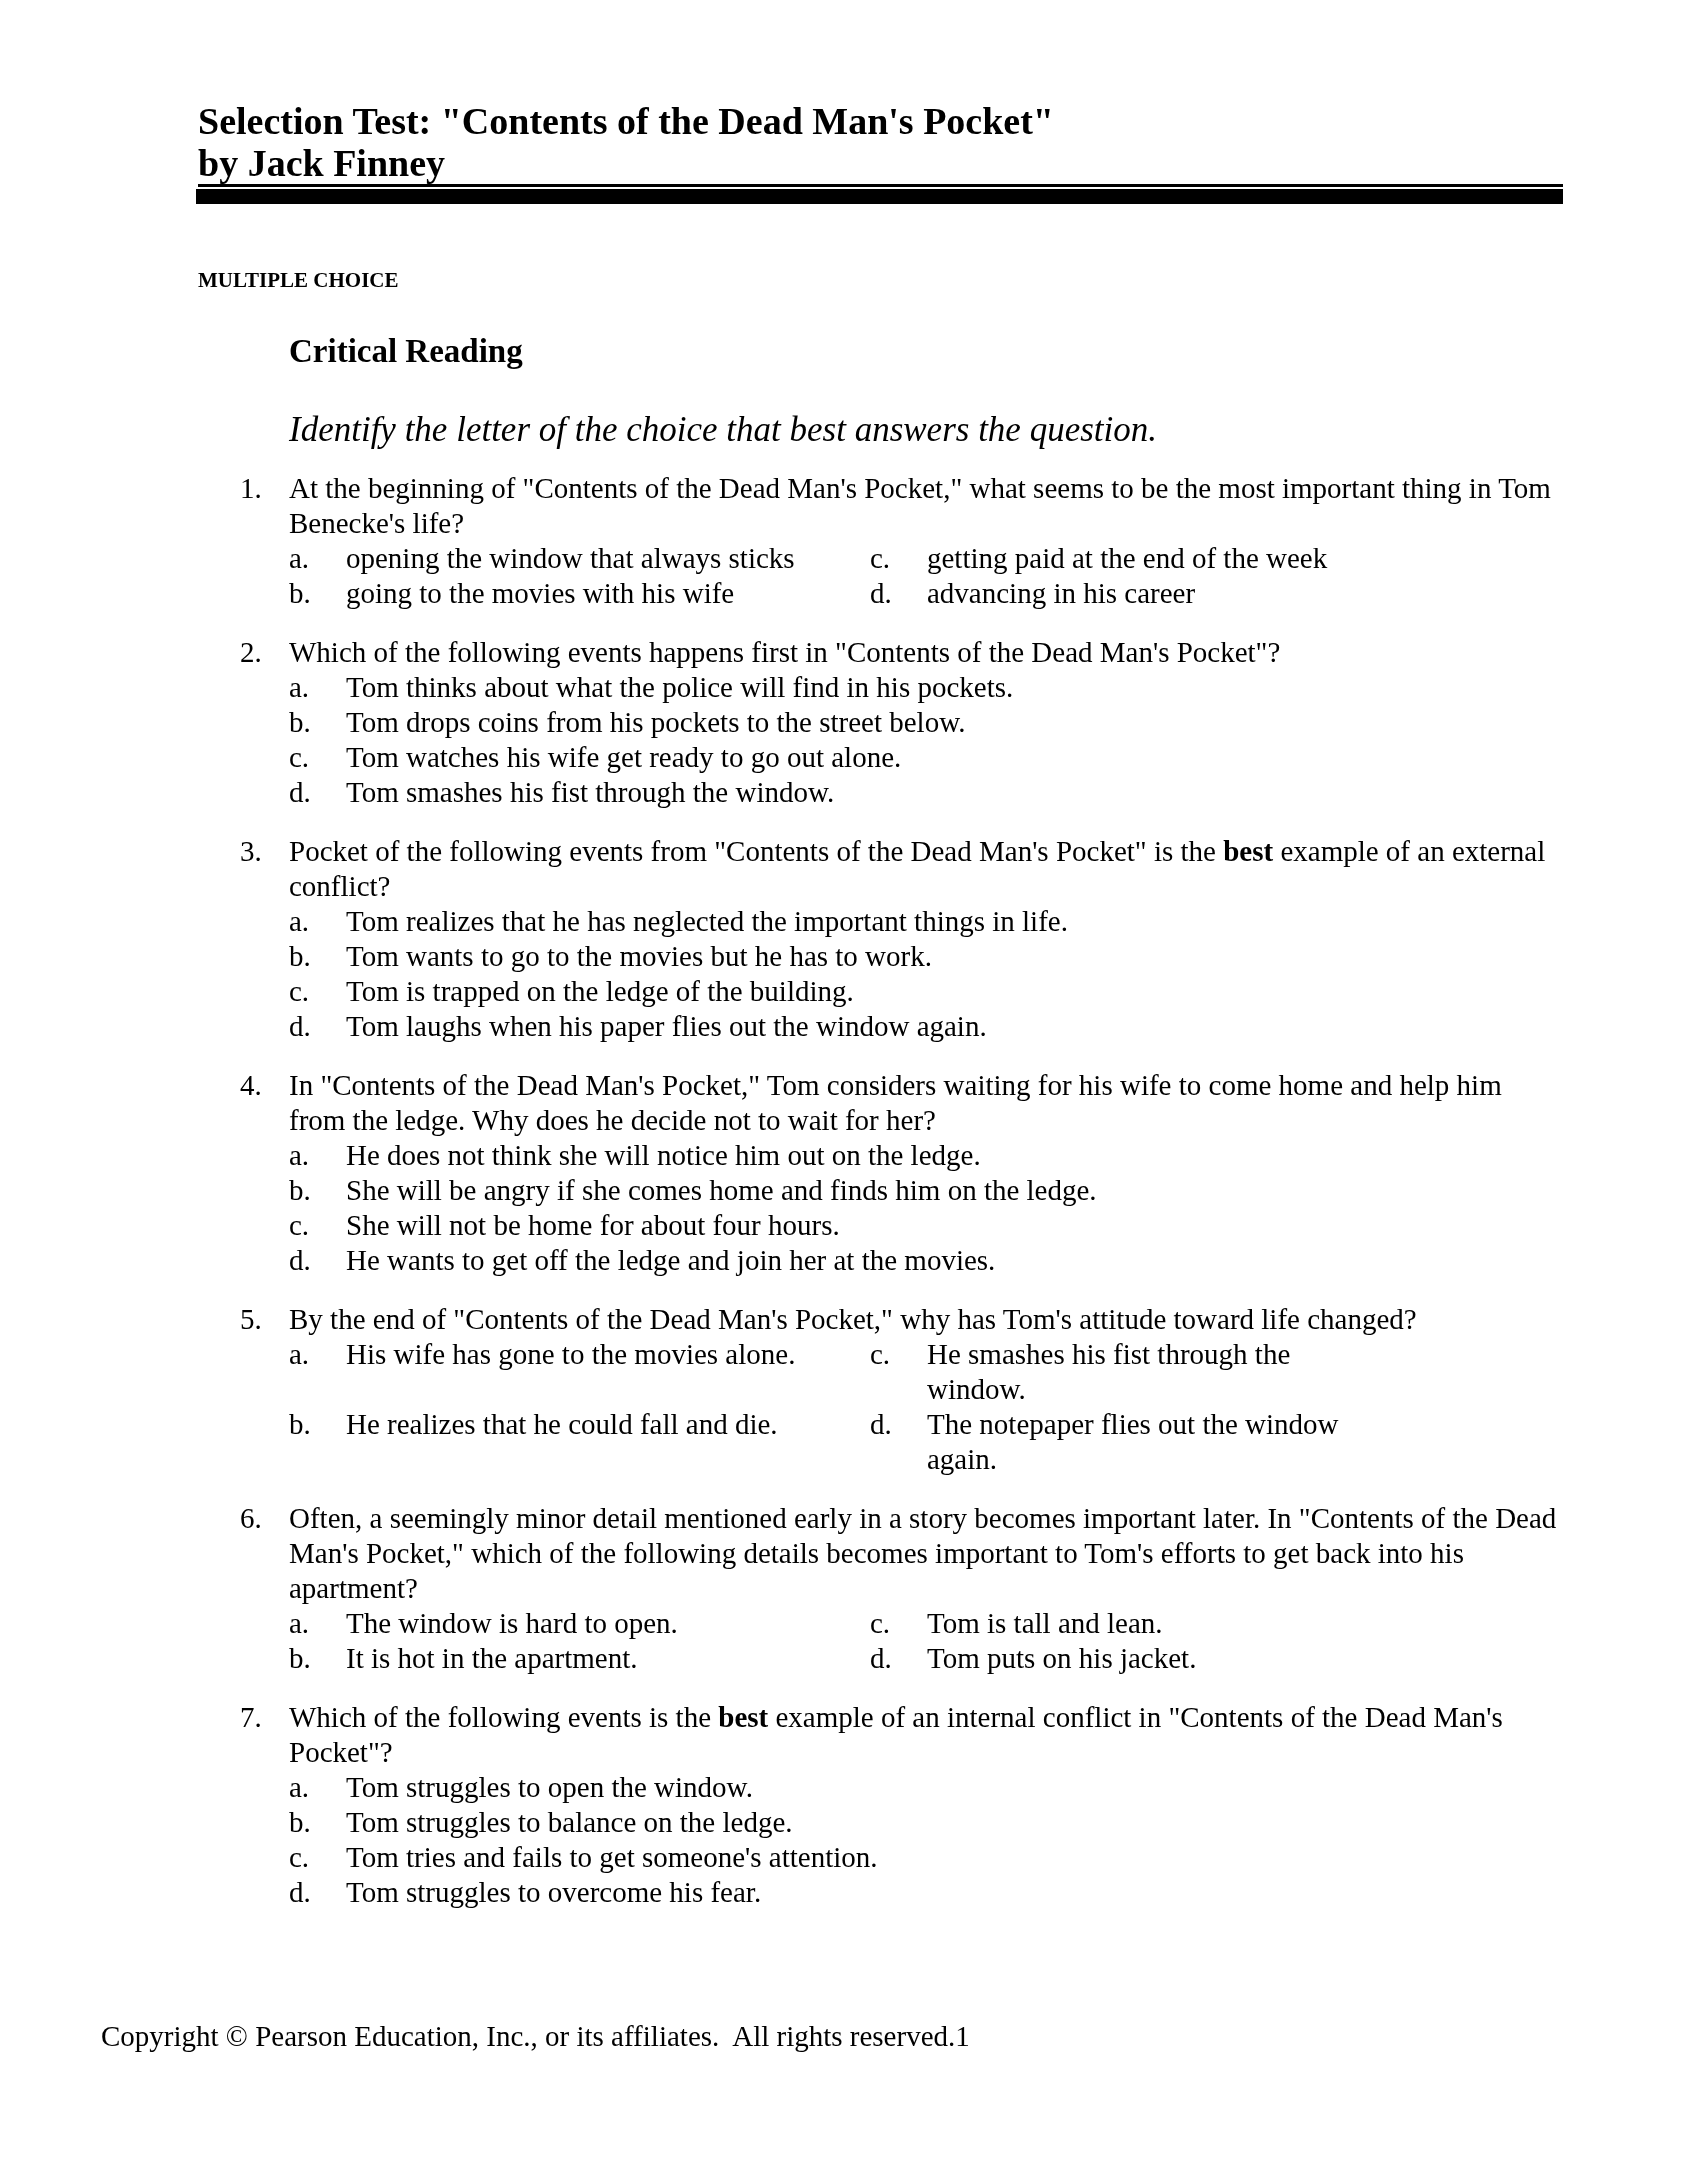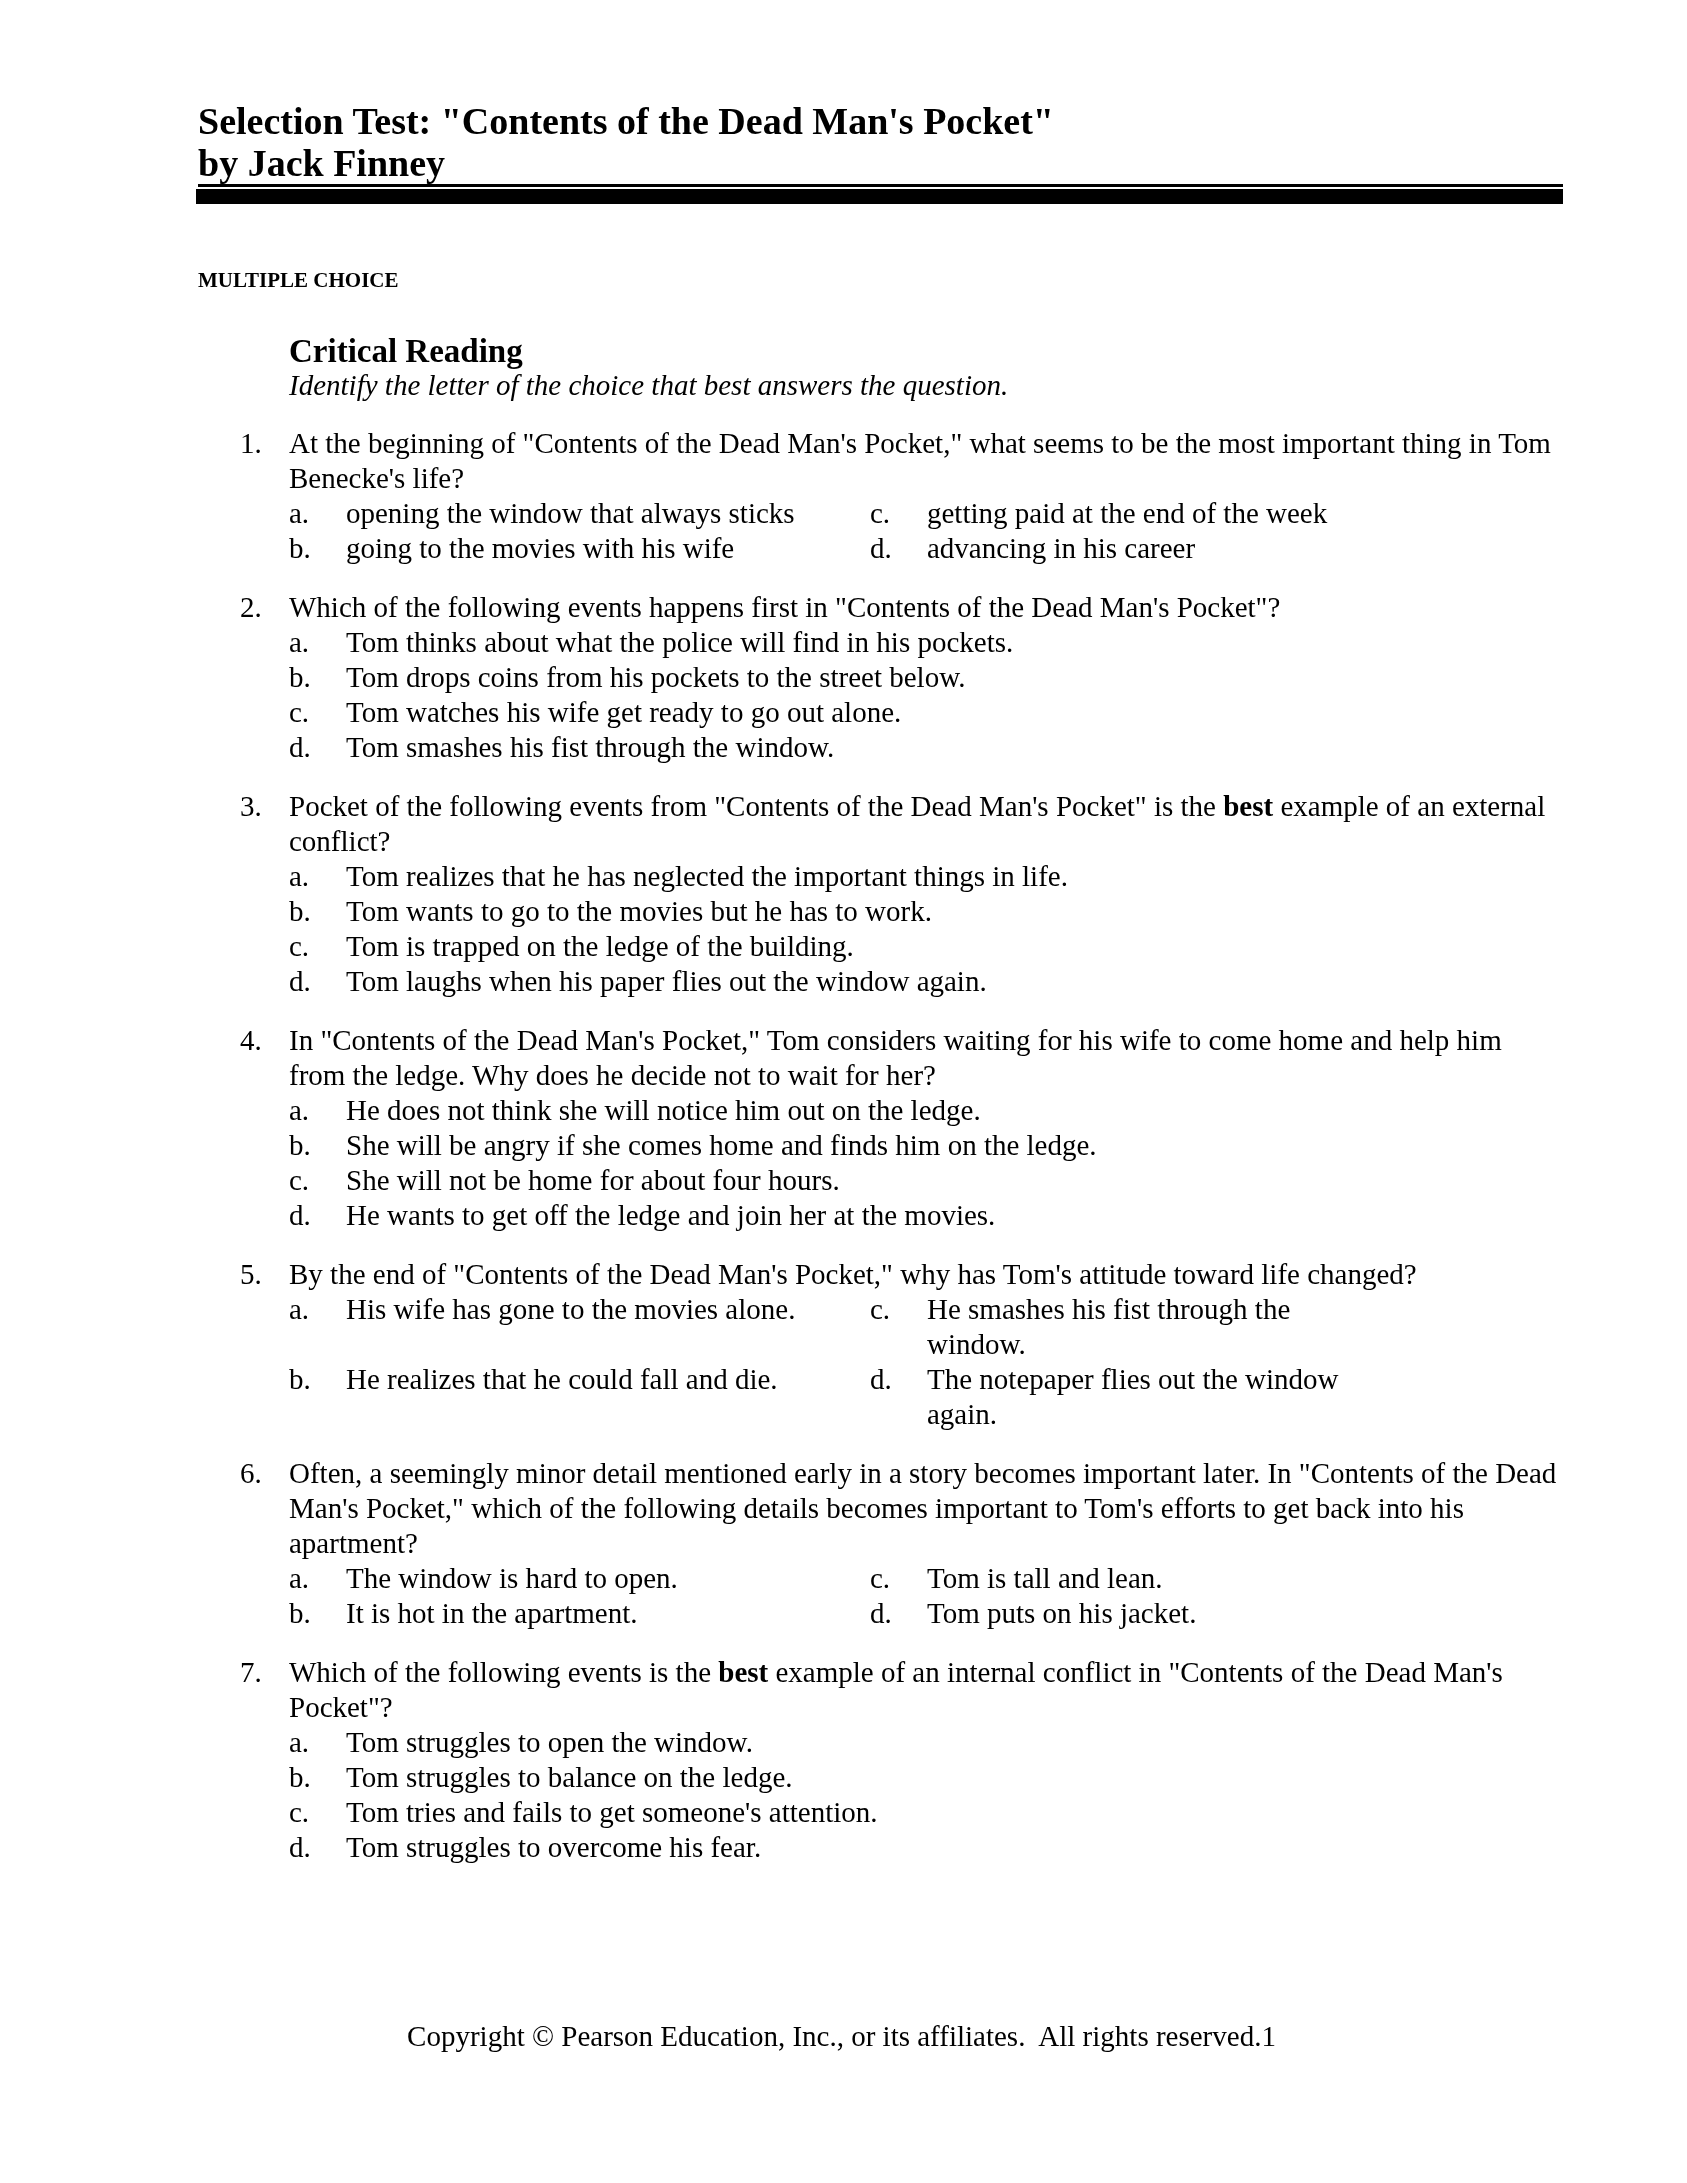--- a/index.html
+++ b/index.html
@@ -36,23 +36,24 @@
   }
   .subsection {
     margin: 36px 124px 0 289px;
   }
   .subsection .sub-title {
     font-size: 33px;
     line-height: 34px;
     font-weight: bold;
   }
   .subsection .instructions {
-    font-size: 29px;
+    font-size: 35px;
     line-height: 34px;
     font-style: italic;
+    margin-top: 45px;
   }
   
   .questions { margin: 9.3px 124px 0 0; }
   .q {
     display: flex;
     align-items: flex-start;
     margin: 24px 0 0 240px;
   }
   .qnum { flex: 0 0 49px; }
   .qbody { flex: 1; min-width: 0; }
@@ -69,21 +70,21 @@
     grid-auto-flow: column;
   }
   .choices.cols2-narrow .choice:nth-child(n+3) .ctext { max-width: 463px; }
   
   .footer {
     position: absolute;
     left: 101px;
     right: 105px;
     top: 2019px;
     display: flex;
-    justify-content: center;
+    justify-content: flex-start;
     font-size: 29px;
     line-height: 35px;
   }
   .footer .copyright { white-space: pre-wrap; }
 </style>
 </head>
 <body>
 
 <div class="page">
 

